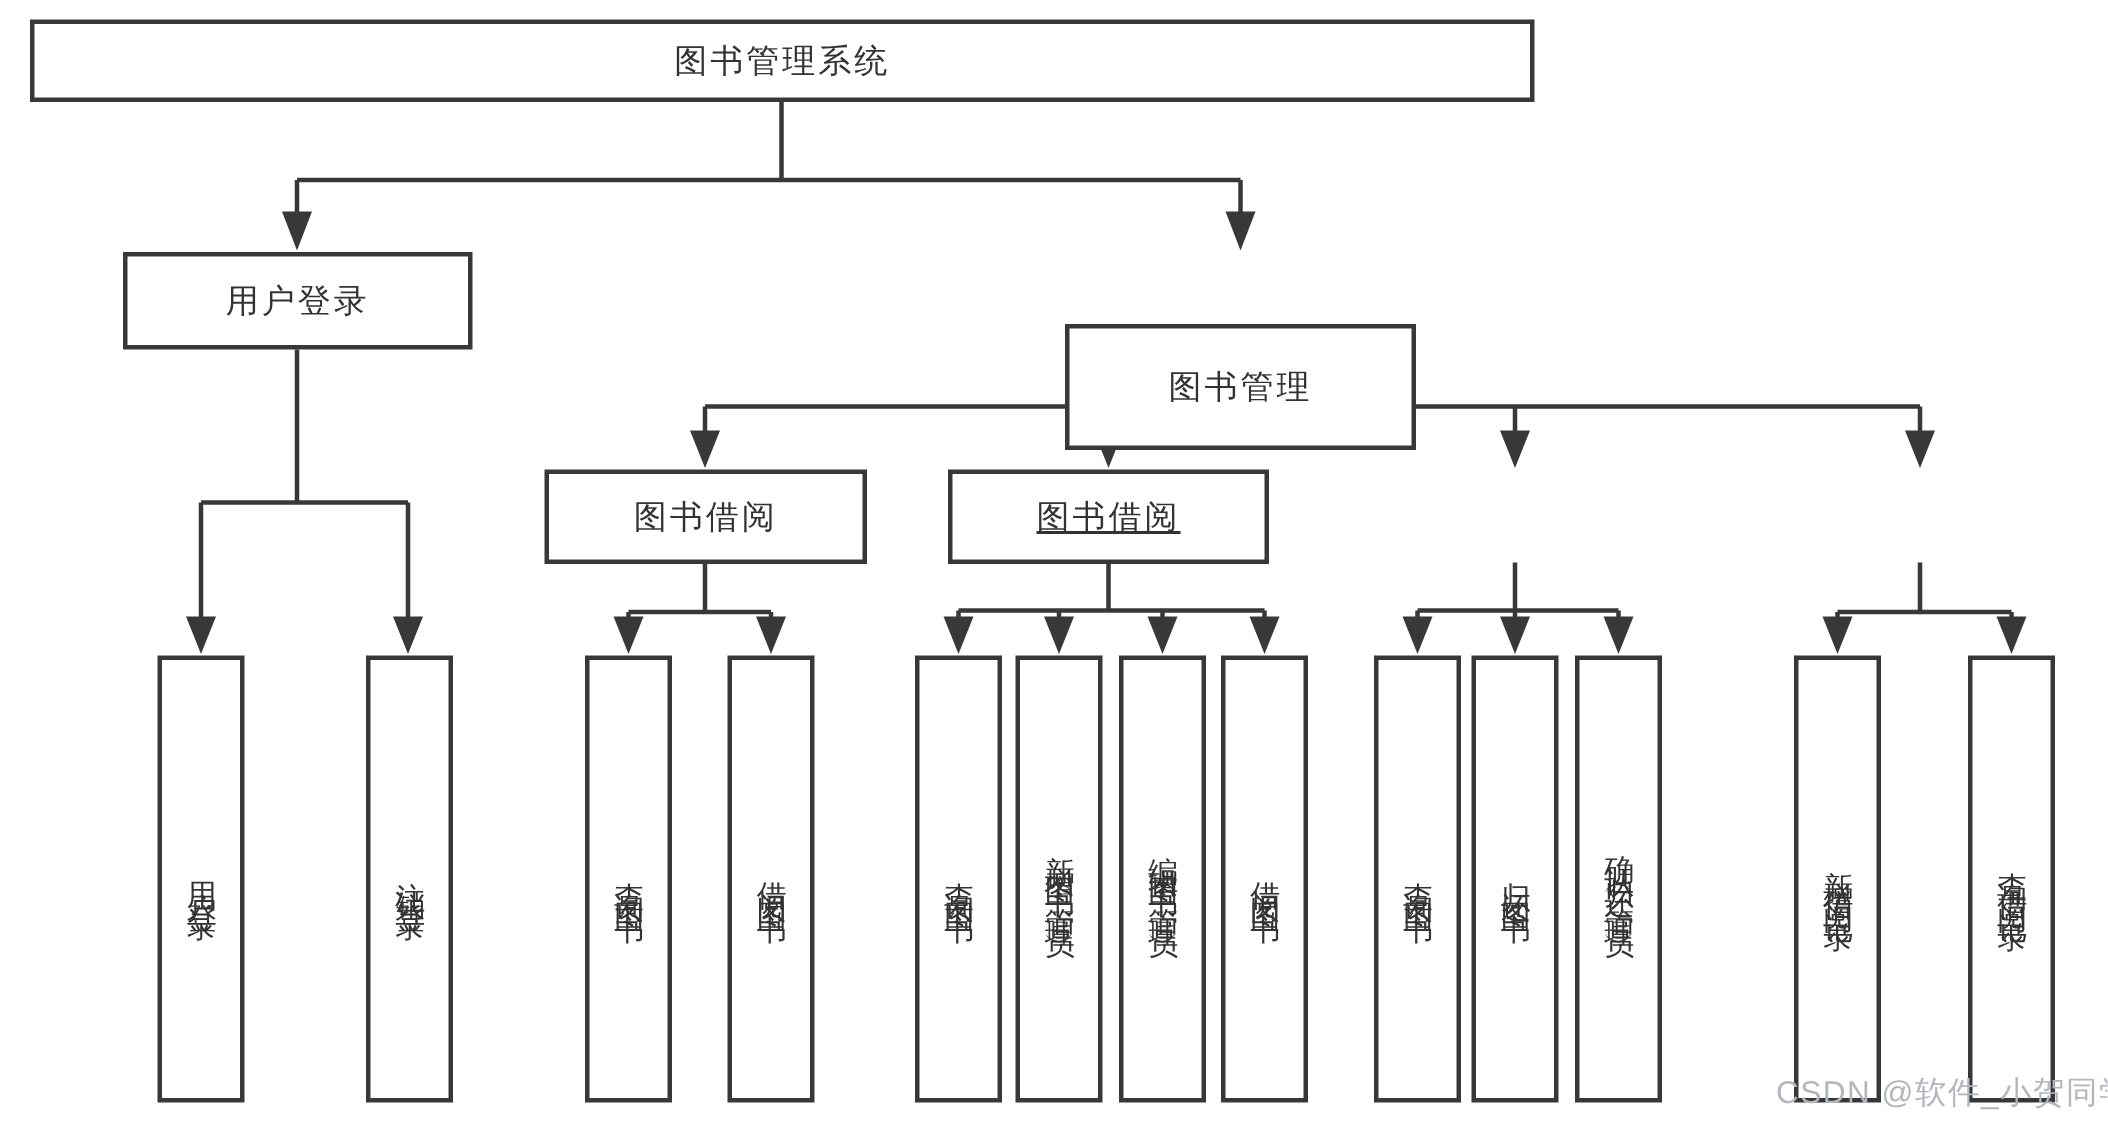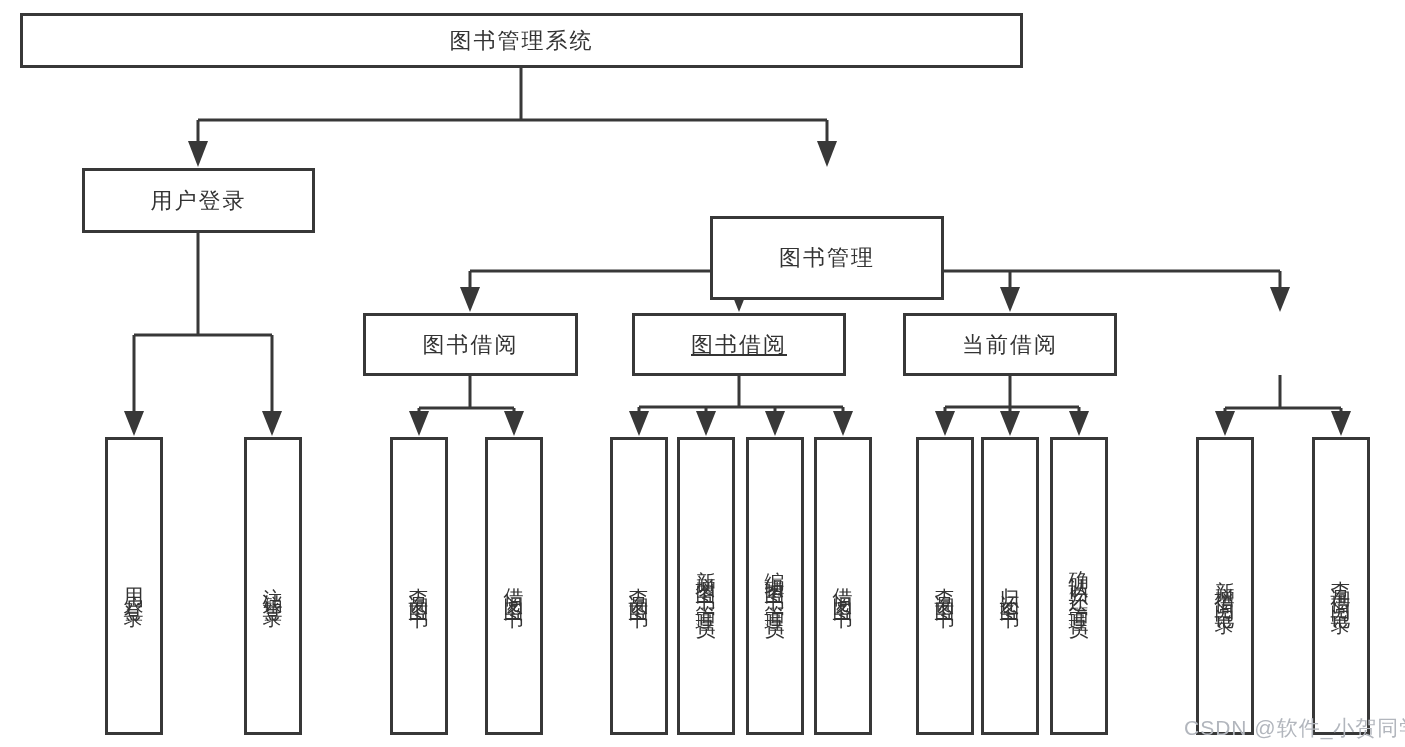--- a/index.html
+++ b/index.html
@@ -76,21 +76,20 @@
     </g>
   </svg>
 
   <div class="node hbox" style="left:20px;top:13px;width:1003px;height:55px;">图书管理系统</div>
 
   <div class="node hbox" style="left:82px;top:168px;width:233px;height:65px;">用户登录</div>
   <div class="node hbox" style="left:710px;top:168px;width:234px;height:84px;margin-top:48px;">图书管理</div>
 
   <div class="node hbox" style="left:363px;top:313px;width:215px;height:63px;">图书借阅</div>
   <div class="node hbox" style="left:632px;top:313px;width:214px;height:63px;text-decoration:underline;">图书借阅</div>
-  <div class="node hbox" style="left:903px;top:313px;width:214px;height:63px;">当前借阅</div>
 
   <div class="node vbox" style="left:105px;top:437px;width:58px;height:298px;">
     <span>用户登录</span>
   </div>
   <div class="node vbox" style="left:244px;top:437px;width:58px;height:298px;">
     <span>注销登录</span>
   </div>
 
   <div class="node vbox" style="left:390px;top:437px;width:58px;height:298px;">
     <span>查询图书</span>

